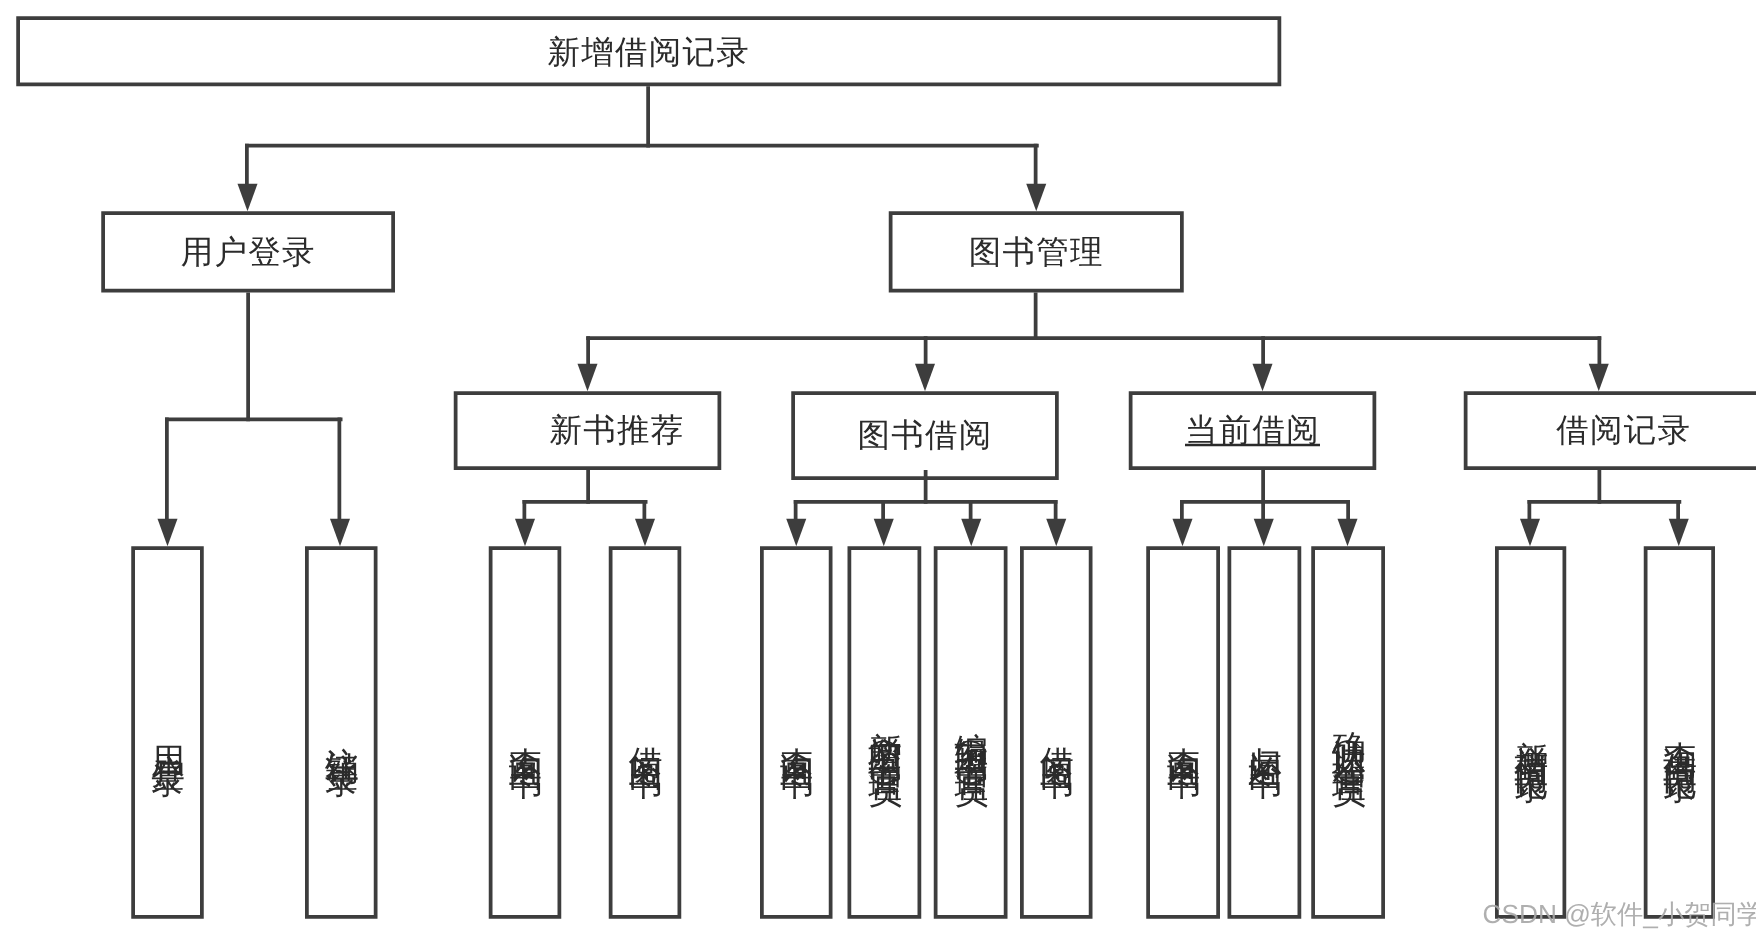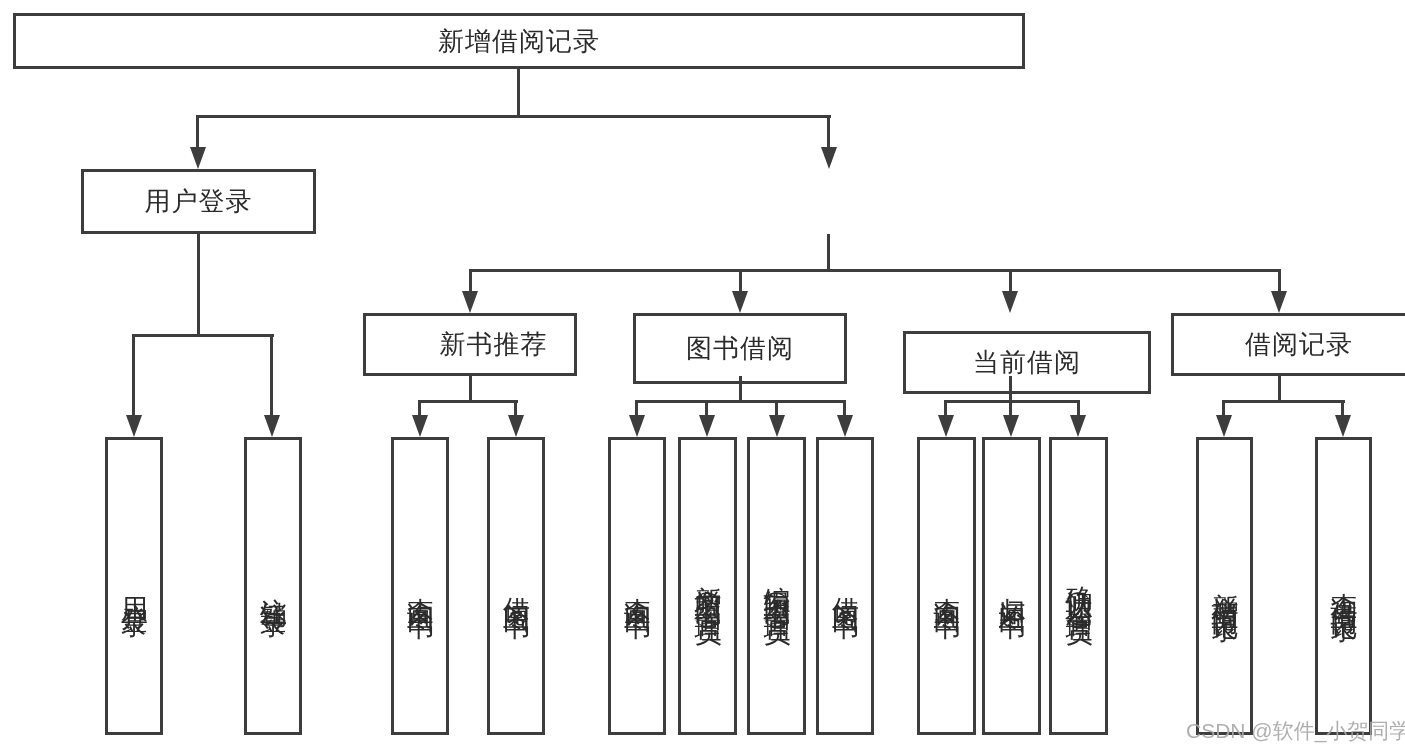--- a/index.html
+++ b/index.html
@@ -57,30 +57,33 @@
 <div class="canvas">
 
   <div class="box h" style="left:13px; top:13px; width:1012px; height:56px;">
     <span>新增借阅记录</span>
   </div>
 
   <div class="box h" style="left:81px; top:169px; width:235px; height:65px;">
     <span>用户登录</span>
   </div>
 
+  <div class="box h" style="left:711px; top:169px; width:236px; height:65px;">
+    <span>图书管理</span>
+  </div>
 
   <div class="box h" style="left:363px; top:313px; width:214px; height:63px;padding-left:47px;">
     <span>新书推荐</span>
   </div>
 
   <div class="box h" style="left:633px; top:313px; width:214px; height:71px;">
     <span>图书借阅</span>
   </div>
 
-  <div class="box h" style="left:903px; top:331px; width:248px; height:63px;">
+  <div class="box h" style="left:903px; top:313px; width:198px; height:63px;text-decoration:underline;">
     <span>当前借阅</span>
   </div>
 
   <div class="box h" style="left:1171px; top:313px; width:256px; height:63px;">
     <span>借阅记录</span>
   </div>
 
   <div class="box v" style="left:105px; top:437px; width:58px; height:298px;">
     <span>用户登录</span>
   </div>

